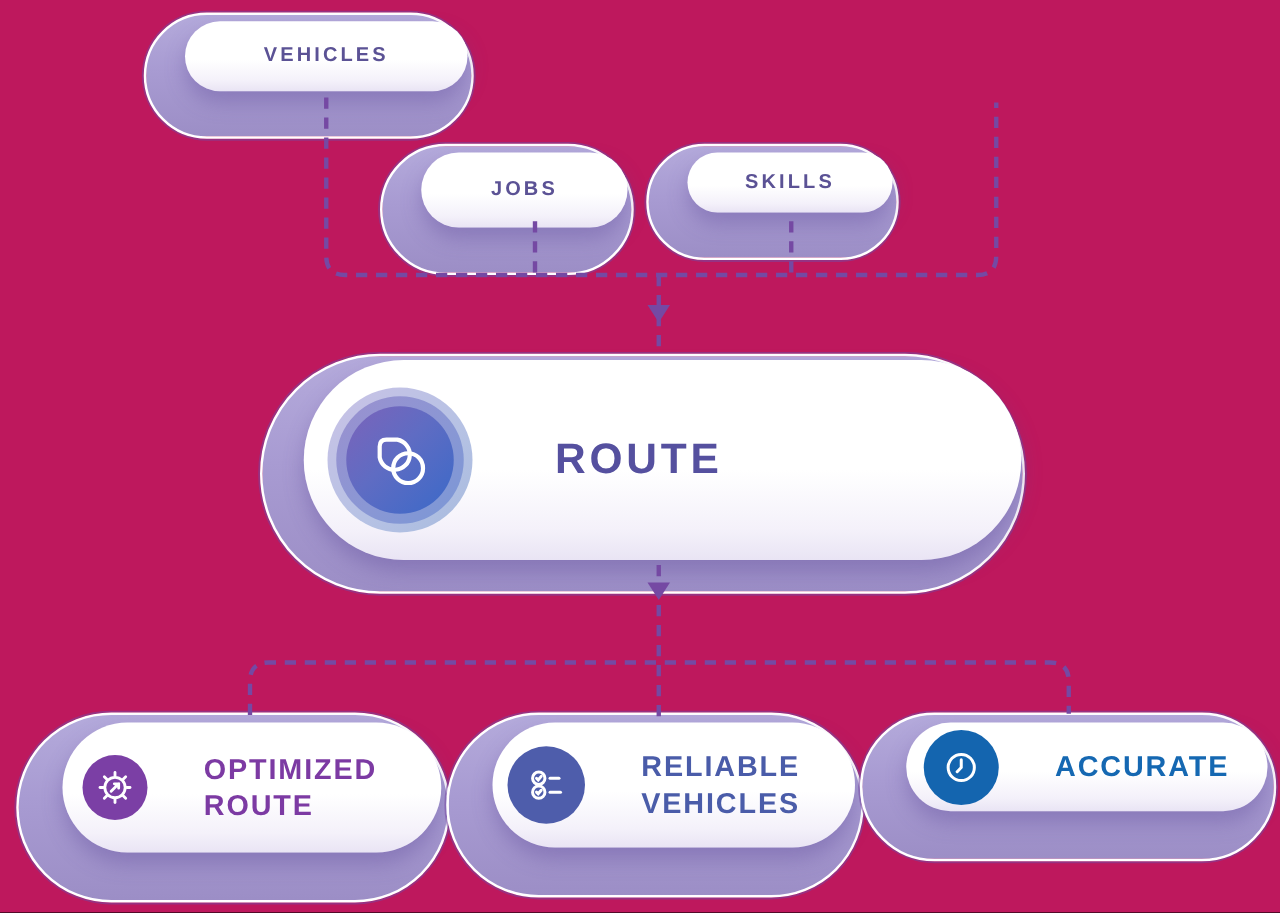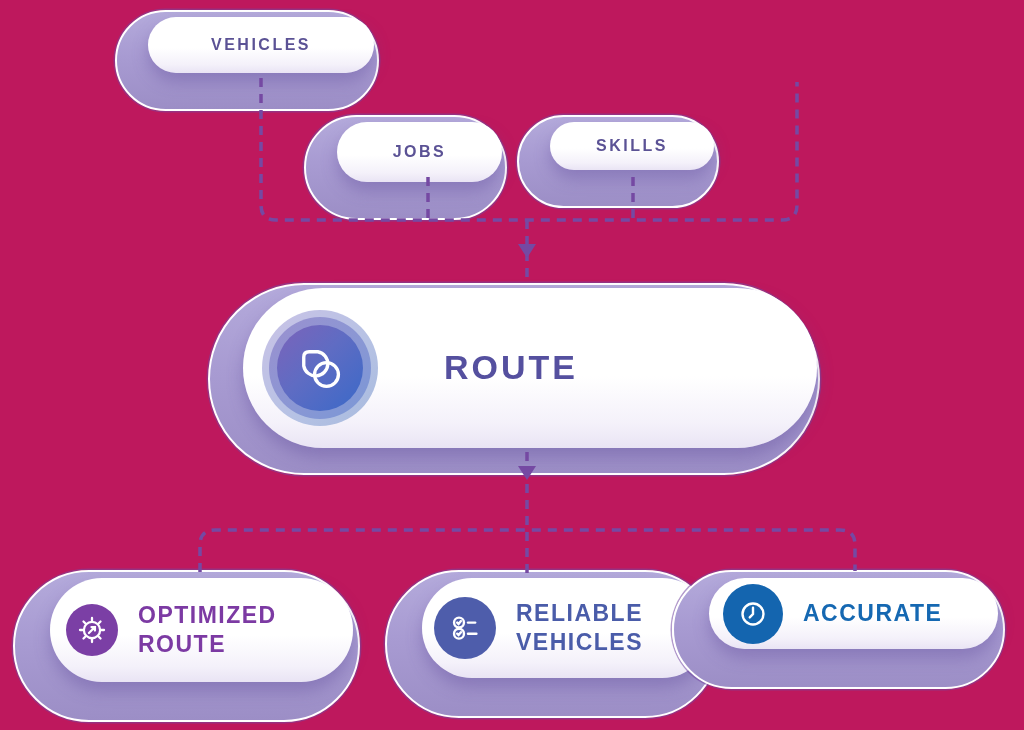--- a/index.html
+++ b/index.html
@@ -16,21 +16,21 @@
     box-shadow:0 0 0 1.5px rgba(116,73,163,.55);
   }
   .pill .face{
     position:absolute;border-radius:999px;
     background:linear-gradient(180deg,#ffffff 55%,#f4f1fa 85%,#e9e4f4 100%);
     box-shadow:0 9px 16px rgba(90,70,150,.35);
     display:flex;align-items:center;
   }
   .pill--input .face{top:7px;right:5px;bottom:38px;left:33px;justify-content:center;}
   .pill--center .face{top:5px;right:3px;bottom:27px;left:35px;}
-  .pill--output .face{top:8px;right:7px;bottom:40px;left:37px;}
+  .pill--output .face{top:8px;right:7px;bottom:40px;left:37px;gap:25px;}
 
   .in-label{font-size:16px;letter-spacing:2.5px;color:#5b5295;}
 
   
   .badge{position:relative;width:116px;height:116px;margin-left:19px;flex:0 0 auto;}
   .ring1{position:absolute;inset:0;border-radius:50%;
          background:linear-gradient(135deg,#c9c2e6 0%,#b6c2e4 60%,#a7bade 100%);}
   .ring2{position:absolute;inset:7px;border-radius:50%;
          background:linear-gradient(135deg,#9b90cf 0%,#8a97d4 55%,#7a97d6 100%);}
   .core{position:absolute;inset:15px;border-radius:50%;
@@ -127,21 +127,21 @@
           </g>
         </svg>
       </div>
       <div class="out-label out-label--purple">
         <div>OPTIMIZED</div>
         <div>ROUTE</div>
       </div>
     </div>
   </div>
 
-  <div class="pill pill--output" style="left:385px;top:570px;width:334px;height:148px;">
+  <div class="pill pill--output" style="left:357px;top:570px;width:334px;height:148px;">
     <div class="shadow"></div>
     <div class="face">
       <div class="ocirc ocirc--indigo">
         <svg viewBox="0 0 24 24">
           <g fill="none" stroke="#ffffff" stroke-width="1.6" stroke-linecap="round">
             <circle cx="8" cy="8.4" r="3.3"></circle>
             <path d="M6.8 8.4 l0.9 0.9 l1.6 -1.9"></path>
             <line x1="14" y1="8.4" x2="18.8" y2="8.4"></line>
             <circle cx="8" cy="15.8" r="3.3"></circle>
             <path d="M6.8 15.8 l0.9 0.9 l1.6 -1.9"></path>
@@ -149,21 +149,21 @@
           </g>
         </svg>
       </div>
       <div class="out-label out-label--indigo">
         <div>RELIABLE</div>
         <div>VEHICLES</div>
       </div>
     </div>
   </div>
 
-  <div class="pill pill--output" style="left:672px;top:570px;width:333px;height:119px;">
+  <div class="pill pill--output" style="left:688px;top:570px;width:333px;height:119px;">
     <div class="shadow"></div>
     <div class="face">
       <div class="ocirc ocirc--blue">
         <svg viewBox="0 0 24 24">
           <g fill="none" stroke="#ffffff" stroke-width="1.7" stroke-linecap="round">
             <circle cx="12" cy="12" r="7.4"></circle>
             <path d="M12 7.6 L12 12 L9.7 14.4"></path>
           </g>
         </svg>
       </div>

